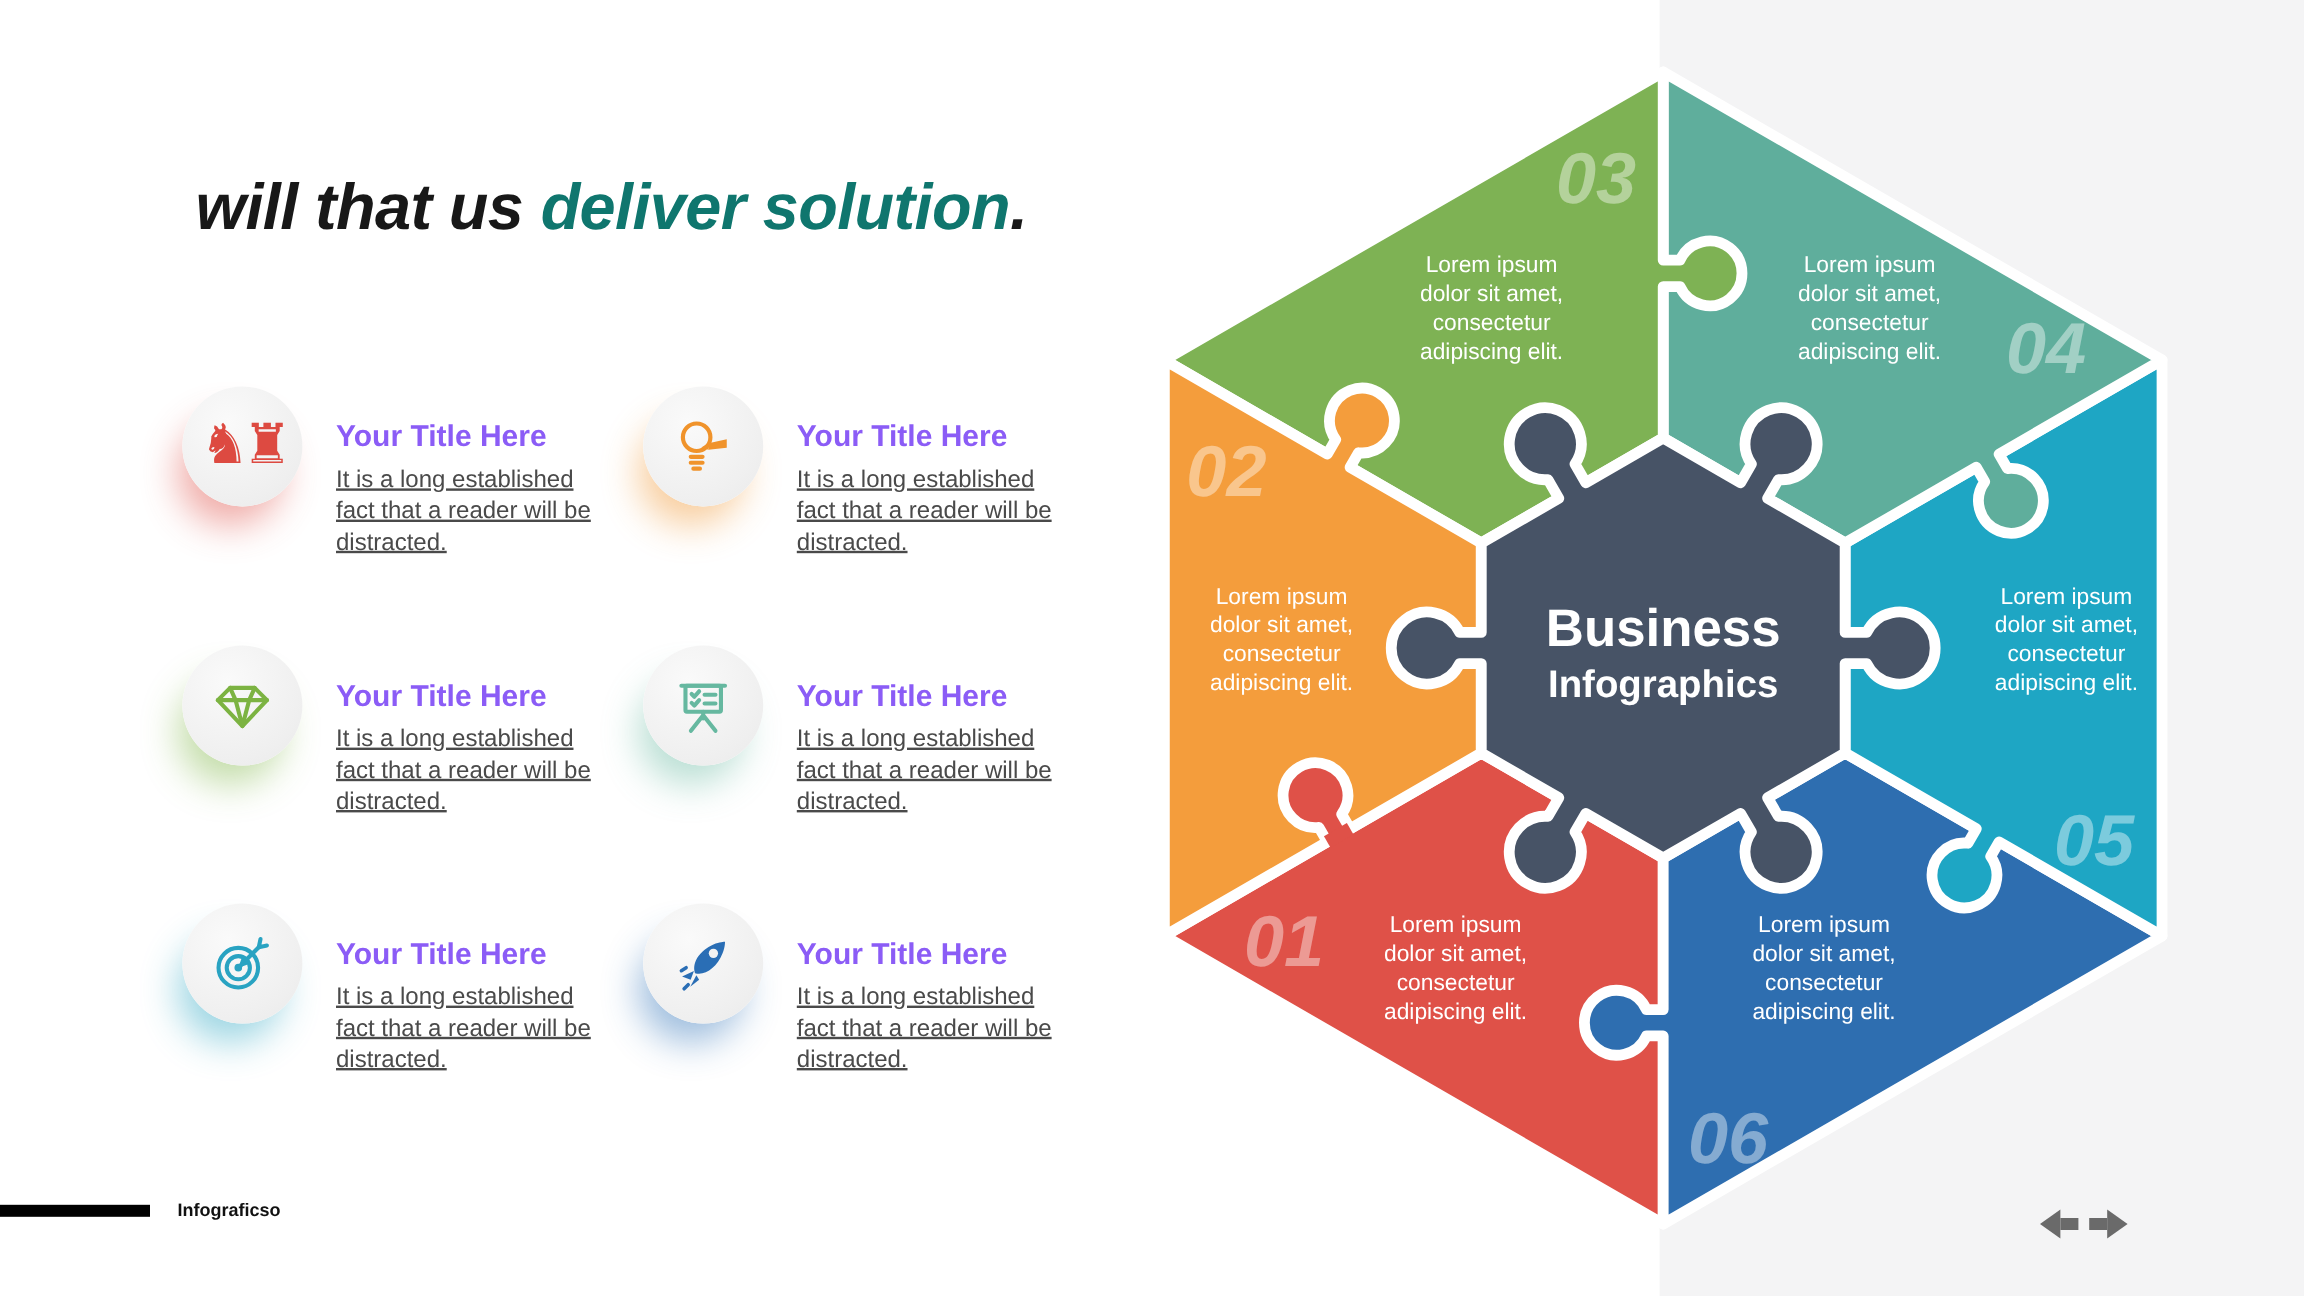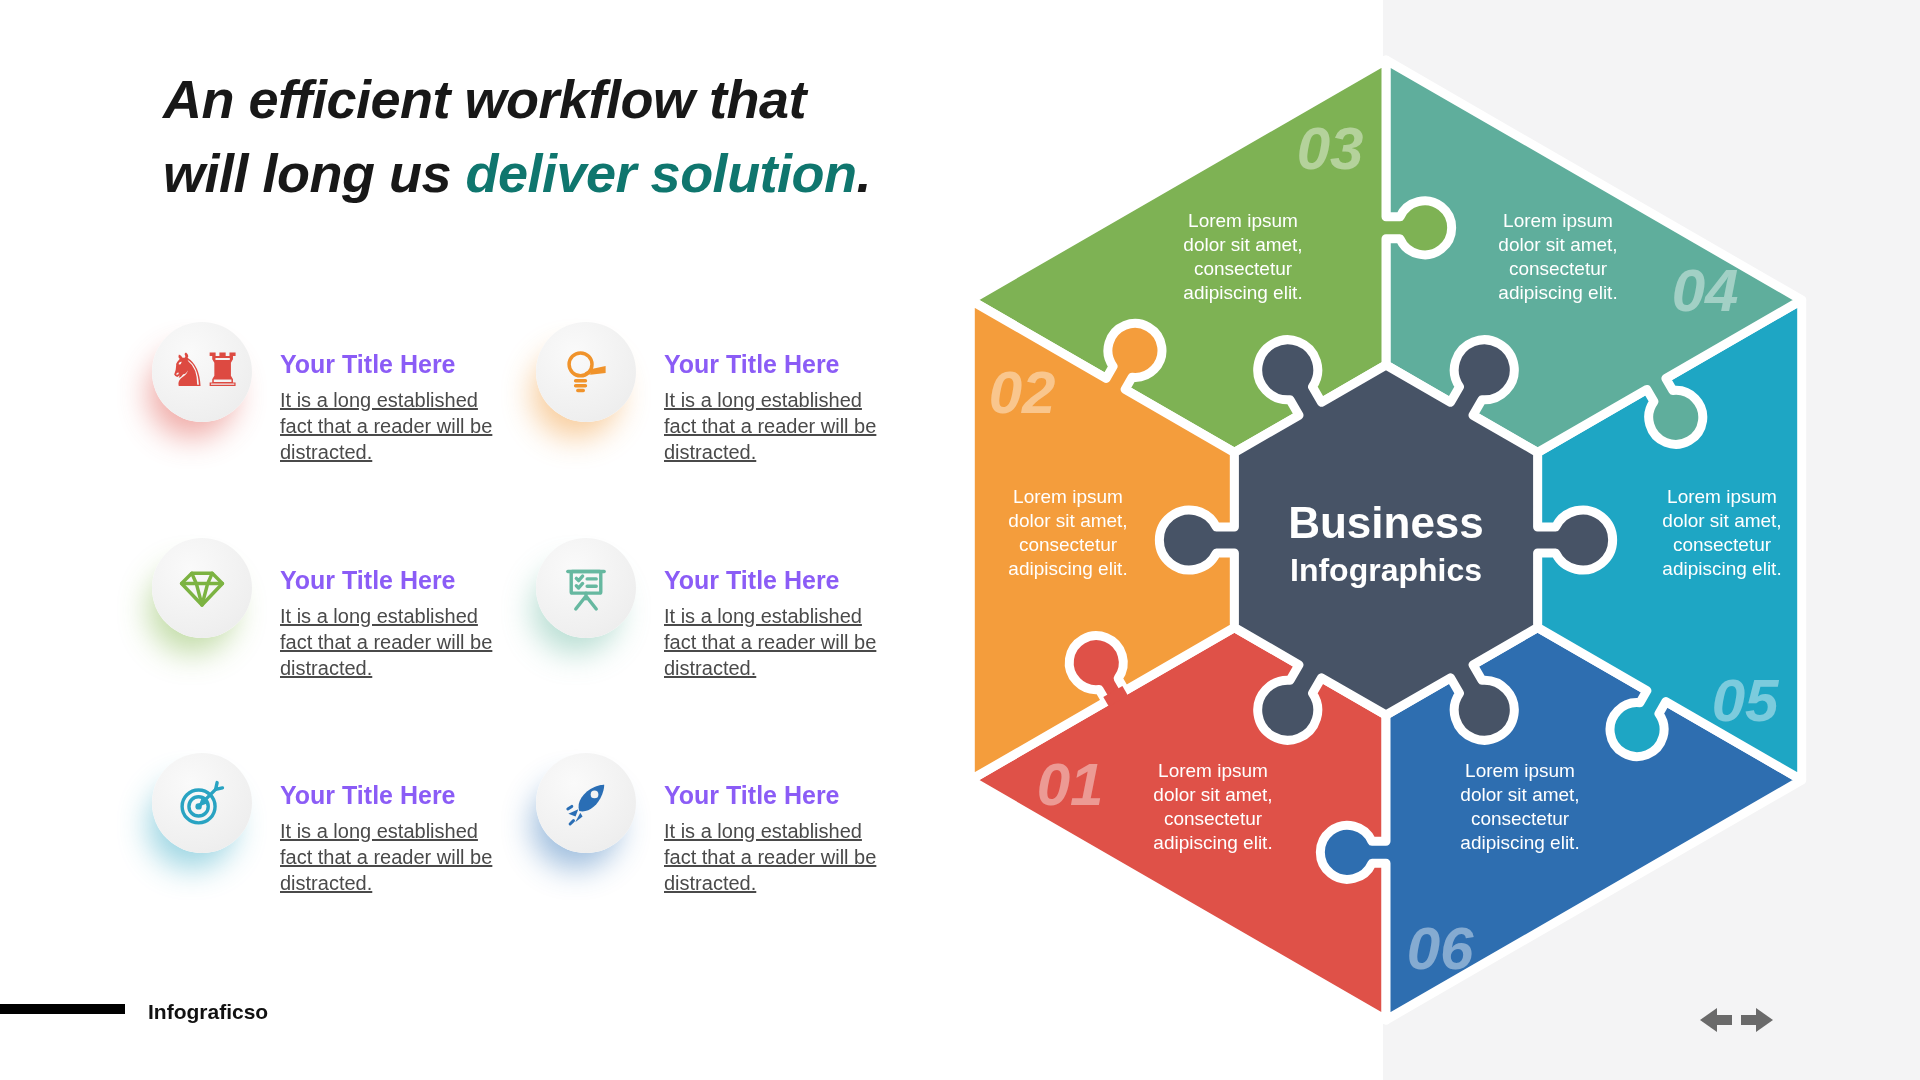--- a/index.html
+++ b/index.html
@@ -16,42 +16,42 @@
   .feature{position:absolute;display:flex;width:360px;}
   .icon-circle{width:100px;height:100px;border-radius:50%;flex:0 0 100px;
     background:radial-gradient(circle at 38% 30%, #fafafa 0%, #efefef 70%, #e9e9e9 100%);
     display:flex;align-items:center;justify-content:center;}
   .chess-glyphs{font-size:46px;letter-spacing:-6px;line-height:1;transform:translateY(-2px);}
   .feature-text{margin-left:28px;padding-top:28px;}
   .feature-title{margin:0 0 8px 0;font-size:25px;font-weight:bold;color:#8b5cf6;}
   .feature-body{margin:0;width:214px;font-size:20px;line-height:26px;color:#4a4a4a;text-decoration:underline;}
   
   .footer-bar{position:absolute;left:0;top:1004px;width:125px;height:10px;background:#000;}
-  .brand{position:absolute;left:148px;top:1000px;font-size:21px;font-weight:bold;color:#111;}
+  .brand{position:absolute;left:148px;top:1000px;font-size:15px;font-weight:bold;color:#111;}
   
   .nav{position:absolute;left:1700px;top:1008px;display:flex;gap:7px;}
   .arr{position:relative;width:33px;height:24px;cursor:pointer;}
   .arr .stem{position:absolute;top:7px;width:15px;height:10px;background:#6a6a6a;}
   .arr-left .stem{right:1px;}
   .arr-right .stem{left:1px;}
   .arr .head{position:absolute;top:0;width:0;height:0;border-top:12px solid transparent;border-bottom:12px solid transparent;}
   .arr-left .head{left:0;border-right:17px solid #6a6a6a;}
   .arr-right .head{right:0;border-left:17px solid #6a6a6a;}
   
   #puzzle-svg{position:absolute;left:0;top:0;width:1920px;height:1080px;}
   .icon-svg{display:block;}
 </style>
 </head>
 <body>
 
 <div class="right-panel"></div>
 
 <h1 class="slide-title">
-  <span>An efficient workflow that</span><br>
-  <span>will long us </span><span class="accent">deliver solution</span><span>.</span>
+  <br>
+  <span>will that us </span><span class="accent">deliver solution</span><span>.</span>
 </h1>
 
 <div class="feature" style="left:152px;top:322px">
   <div class="icon-circle" style="color: rgb(221, 74, 65); box-shadow: rgba(221, 74, 65, 0.45) -10px 22px 30px -6px;">
     <div class="chess-glyphs">♞♜</div>
   </div>
   <div class="feature-text">
     <h3 class="feature-title">Your Title Here</h3>
     <p class="feature-body">It is a long established fact that a reader will be distracted.</p>
   </div>

